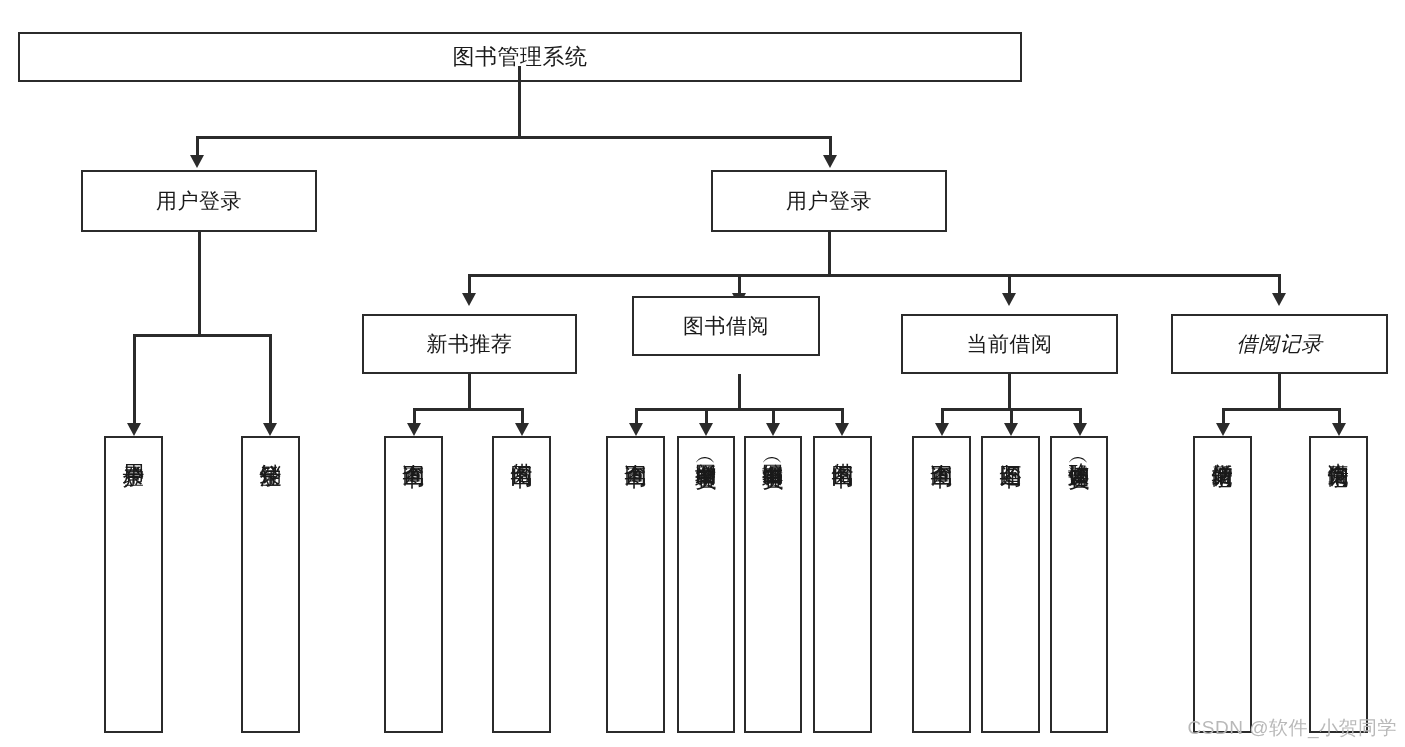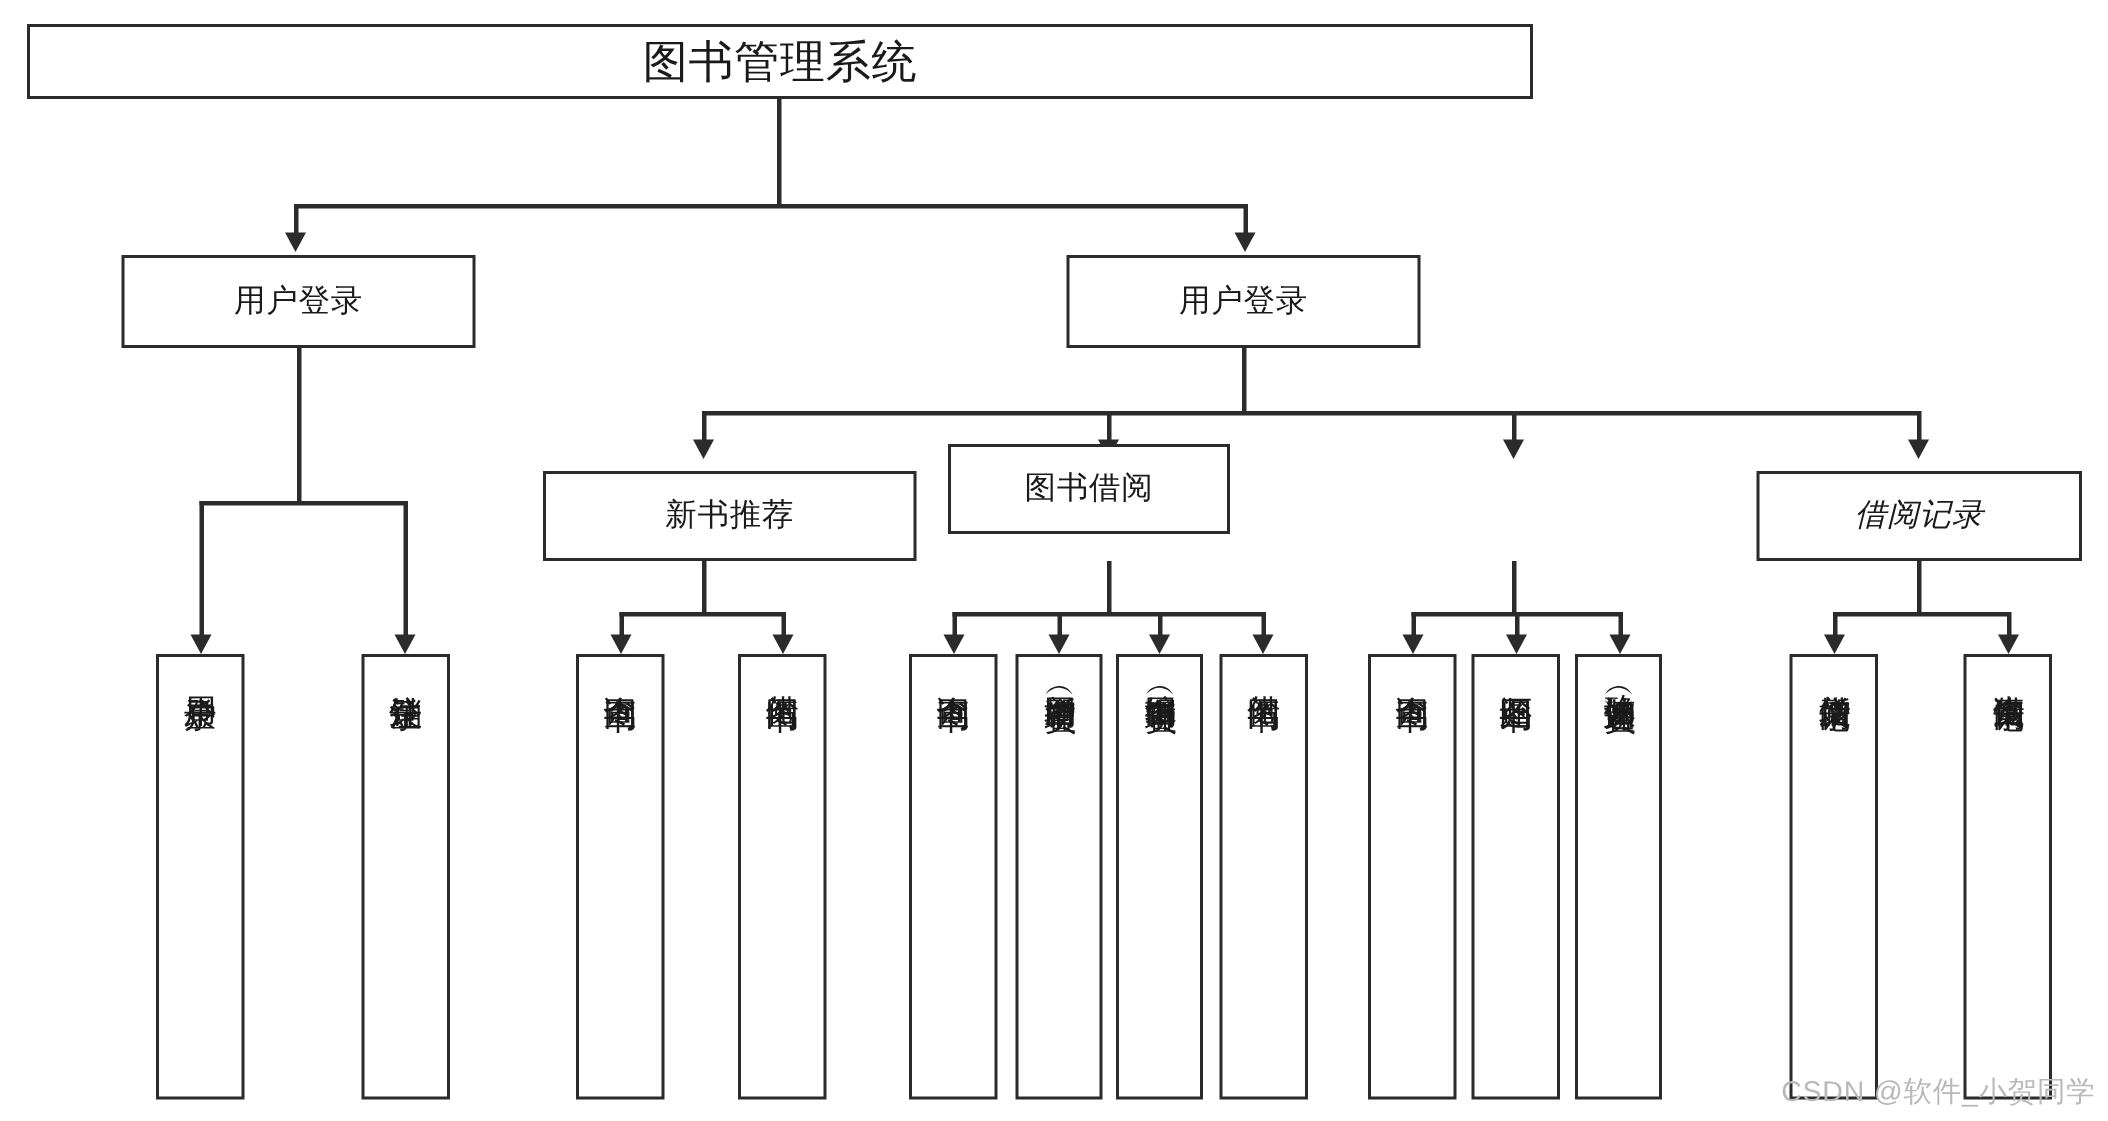--- a/index.html
+++ b/index.html
@@ -28,21 +28,22 @@
     justify-content: center;
     color: #1a1a1a;
   }
   
   .node.h {
     font-size: 21px;
     letter-spacing: 0.5px;
     line-height: 1.1;
   }
   .node.root {
-    font-size: 30px;
+    font-size: 22px;
+    margin-top: 16px;
   }
   
   .node.v {
     align-items: flex-start;
     justify-content: center;
     padding-top: 8px;
   }
   .node.v .vtext {
     writing-mode: vertical-rl;
     text-orientation: upright;
@@ -117,25 +118,28 @@
   <div class="hline" style="left:468px; top:274px; width:812px;"></div>
   <div class="vline" style="left:468px; top:274px; height:20px;"></div>
   <div class="arrow" style="left:462px; top:293px;"></div>
   <div class="vline" style="left:738px; top:274px; height:20px;"></div>
   <div class="arrow" style="left:732px; top:293px;"></div>
   <div class="vline" style="left:1008px; top:274px; height:20px;"></div>
   <div class="arrow" style="left:1002px; top:293px;"></div>
   <div class="vline" style="left:1278px; top:274px; height:20px;"></div>
   <div class="arrow" style="left:1272px; top:293px;"></div>
 
-  <div class="node h" style="left:362px; top:314px; width:249px; height:60px;">
+  <div class="node h" style="left:362px; top:314px; width:215px; height:60px;">
     <span>新书推荐</span>
   </div>
   <div class="node h" style="left:632px; top:296px; width:188px; height:60px;">
     <span>图书借阅</span>
+  </div>
+  <div class="node h" style="left:901px; top:314px; width:217px; height:60px;">
+    <span>当前借阅</span>
   </div>
   <div class="node h" style="left:1171px; top:314px; width:217px; height:60px;font-style:italic;">
     <span>借阅记录</span>
   </div>
 
   <div class="vline" style="left:468px; top:374px; height:36px;"></div>
   <div class="hline" style="left:413px; top:408px; width:110px;"></div>
   <div class="vline" style="left:413px; top:408px; height:16px;"></div>
   <div class="arrow" style="left:407px; top:423px;"></div>
   <div class="vline" style="left:521px; top:408px; height:16px;"></div>

